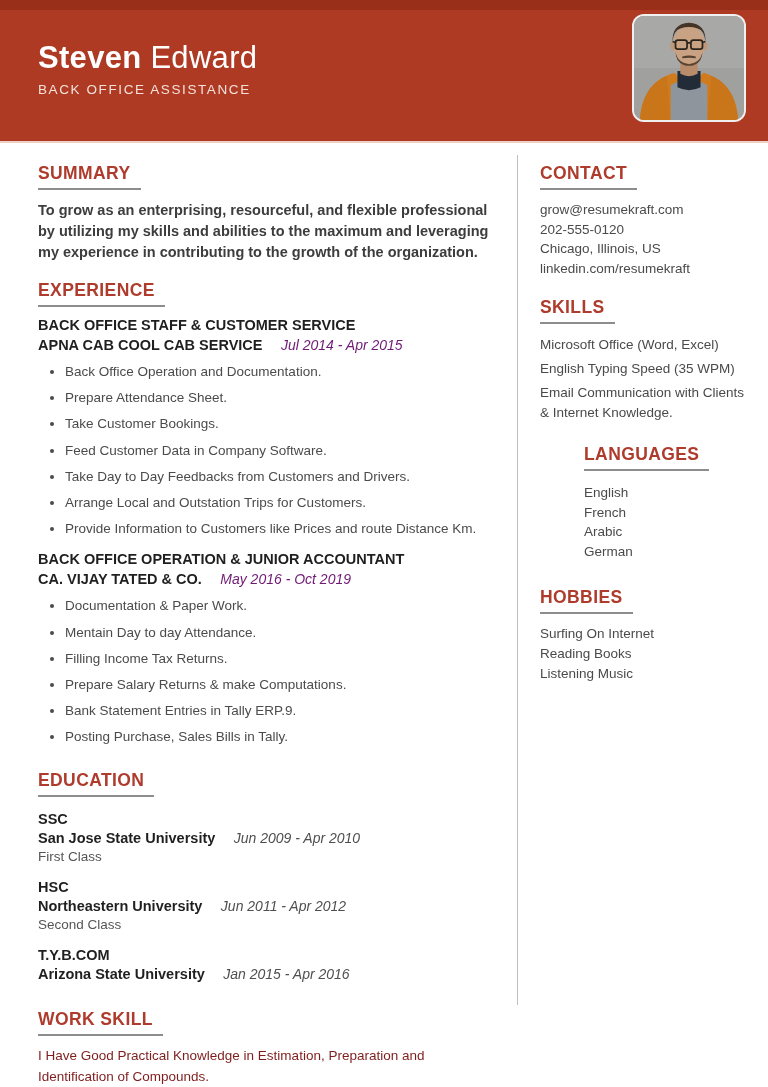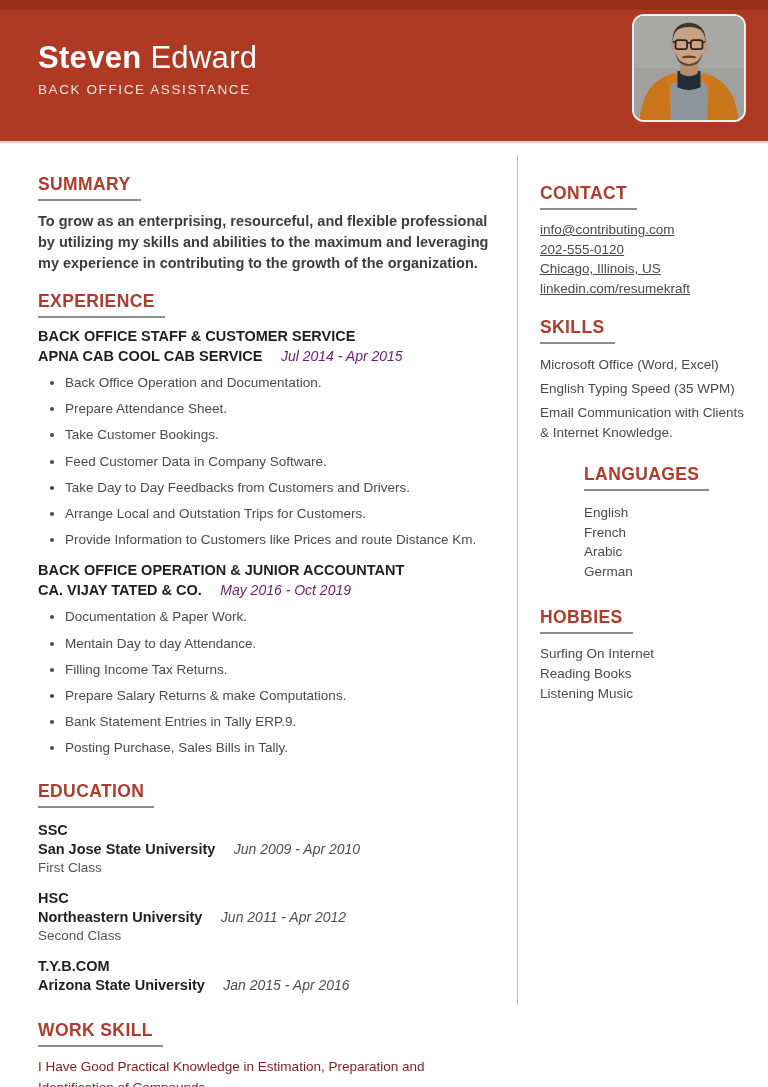--- a/index.html
+++ b/index.html
@@ -47,21 +47,21 @@
     background:#bdbdbd;
   }
   .col-left  { position:absolute; left:38px;  top:143px; width:465px; }
   .col-right { position:absolute; left:540px; top:143px; width:212px; }
   
   .sec-h {
     display:inline-block;
     font-size:17.5px; font-weight:bold; color:#AE3B2C; letter-spacing:.4px;
     border-bottom:2px solid #8d8d8d; padding:0 10px 4px 0;
   }
-  .summary-sec   { padding-top:31px; }
+  .summary-sec   { padding-top:20px; }
   .summary-text  { margin-top:10px; font-size:14.5px; font-weight:bold;
                    color:#3d3d3d; line-height:21px; }
   .experience-sec{ margin-top:17px; }
   .job           { margin-top:9px; }
   .job + .job    { margin-top:13px; }
   .job-name      { font-size:14.5px; font-weight:bold; color:#1f1f1f; line-height:18px; }
   .job-co-row    { margin-top:2px; line-height:18px; }
   .job-co        { font-size:14.5px; font-weight:bold; color:#1f1f1f; }
   .job-dates     { font-size:14px; font-style:italic; color:#701a75; margin-left:14px; }
   .job ul        { margin-top:3px; padding-left:27px; list-style:disc; }
@@ -69,21 +69,21 @@
   .education-sec { margin-top:24px; }
   .edu           { margin-top:13px; }
   .edu-degree    { font-size:14.5px; font-weight:bold; color:#1f1f1f; line-height:18px; }
   .edu-row       { margin-top:1px; line-height:18px; }
   .edu-school    { font-size:14.5px; font-weight:bold; color:#1f1f1f; }
   .edu-dates     { font-size:14px; font-style:italic; color:#4f4f4f; margin-left:14px; }
   .edu-result    { font-size:13.5px; color:#555; margin-top:2px; line-height:16px; }
   .workskill-sec { margin-top:26px; }
   .workskill-text{ margin-top:9px; font-size:13.5px; color:#7f1d1d; line-height:21px; }
   
-  .contact-sec   { padding-top:40px;text-decoration:underline; }
+  .contact-sec   { padding-top:20px; }
   .plain-list    { margin-top:10px; list-style:none; }
   .plain-list li { font-size:13.5px; color:#4a4a4a; line-height:19.5px; }
   .skills-sec    { margin-top:19px; }
   .skills-sec .plain-list { margin-top:11px; }
   .skills-sec .plain-list li { line-height:20px; margin-bottom:4px; }
   .languages-sec { margin-top:21px;margin-left:44px; }
   .languages-sec .plain-list { margin-top:12px; }
   .hobbies-sec   { margin-top:26px; }
   .hobbies-sec .plain-list li { line-height:20px; }
 </style>
@@ -214,21 +214,21 @@
     <p class="workskill-text">I Have Good Practical Knowledge in Estimation, Preparation and Identification of Compounds.</p>
   </div>
 
 </div>
 
 <div class="col-right">
 
   <div class="contact-sec">
     <div class="sec-h">CONTACT</div>
     <ul class="plain-list">
-      <li>info@contributing.com</li>
+      <li>grow@resumekraft.com</li>
       <li>202-555-0120</li>
       <li>Chicago, Illinois, US</li>
       <li>linkedin.com/resumekraft</li>
     </ul>
   </div>
 
   <div class="skills-sec">
     <div class="sec-h">SKILLS</div>
     <ul class="plain-list">
       <li>Microsoft Office (Word, Excel)</li>

